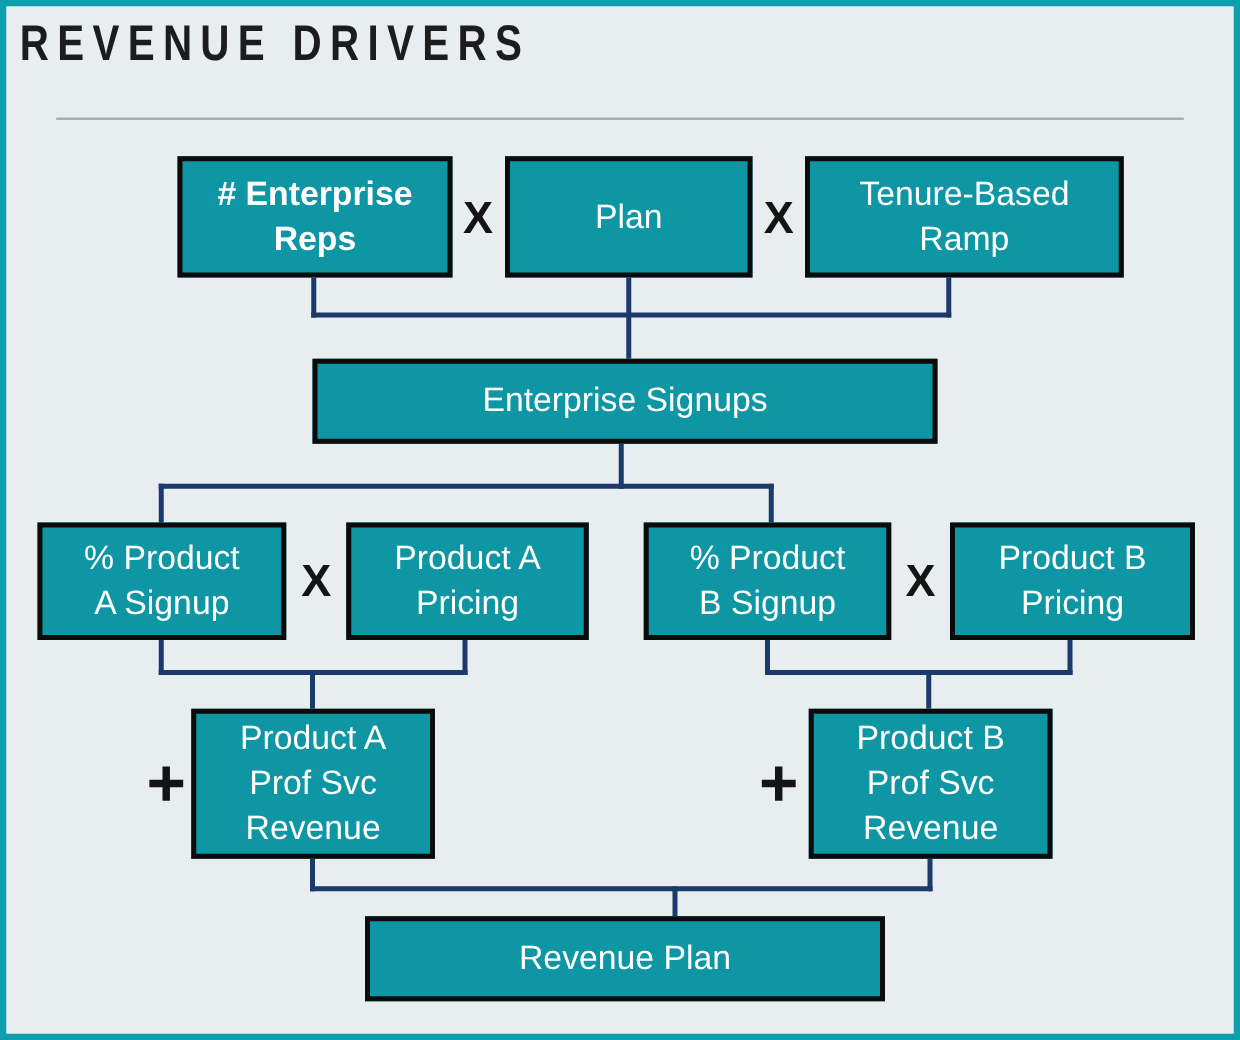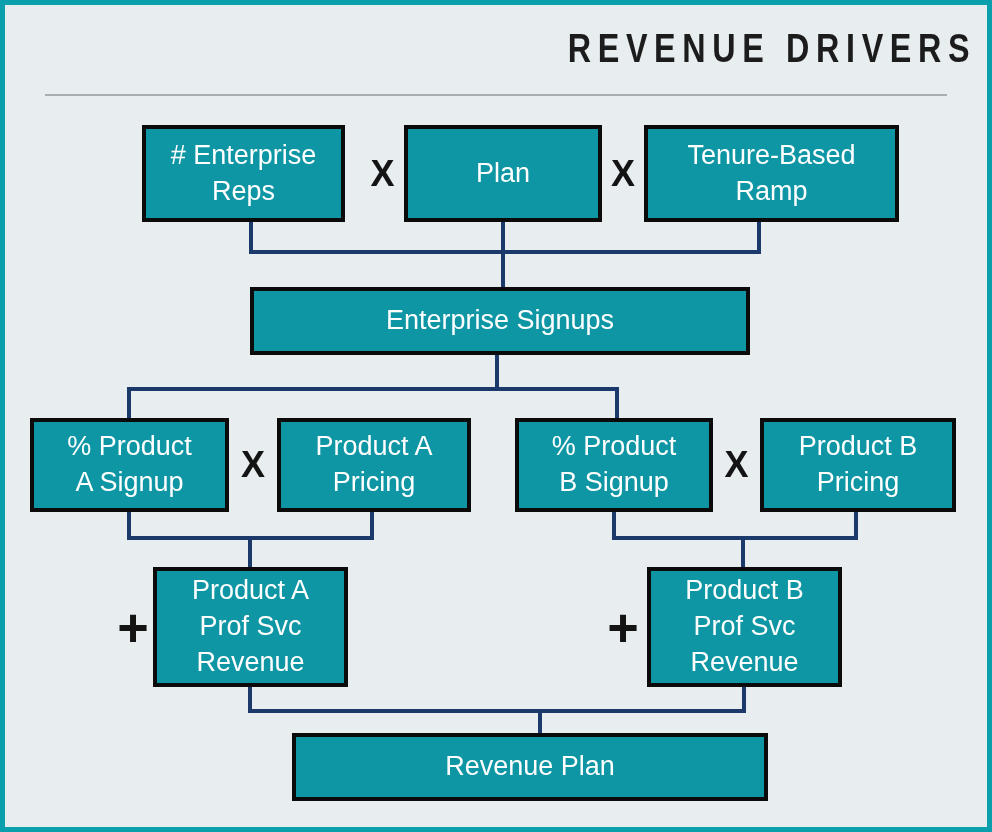--- a/index.html
+++ b/index.html
@@ -14,23 +14,23 @@
     height: 832px;
     box-sizing: border-box;
     margin: 0 auto;
     background: var(--background, #e8eef0);
     border: 5px solid var(--frame, #0b9eac);
     overflow: hidden;
   }
   .title {
     position: absolute;
     left: 0;
-    top: 24px;
+    top: 11px;
     width: 100%;
-    text-align: right;
+    text-align: left;
     color: var(--title-text, #1c1c1c);
   }
   .title span {
     display: inline-block;
     font-size: 34px;
     font-weight: 700;
     letter-spacing: 7px;
     transform: scale(0.95, 1.18);
     transform-origin: center;
     white-space: nowrap;
@@ -75,21 +75,21 @@
 </head>
 <body>
 
 <div class="canvas">
 
   <div class="title">
     <span>REVENUE DRIVERS</span>
   </div>
   <div class="divider"></div>
 
-  <div class="node" style="left:137px; top:120px; width:203px; height:97px;"># Enterprise
+  <div class="node" style="left:137px; top:120px; width:220px; height:97px;font-weight:bold;"># Enterprise
 Reps</div>
   <div class="op mult" style="left:356px; top:120px; width:43px; height:97px;">X</div>
   <div class="node" style="left:399px; top:120px; width:198px; height:97px;">Plan</div>
   <div class="op mult" style="left:597px; top:120px; width:42px; height:97px;">X</div>
   <div class="node" style="left:639px; top:120px; width:255px; height:97px;">Tenure-Based
 Ramp</div>
 
   <div class="line" style="left:244px; top:217px; width:4px; height:32px;"></div>
   <div class="line" style="left:496px; top:217px; width:4px; height:65px;"></div>
   <div class="line" style="left:752px; top:217px; width:4px; height:32px;"></div>
@@ -130,15 +130,15 @@
   <div class="op plus" style="left:594px; top:562px; width:48px; height:120px;">+</div>
   <div class="node" style="left:642px; top:562px; width:195px; height:120px;">Product B
 Prof Svc
 Revenue</div>
 
   <div class="line" style="left:243px; top:682px; width:4px; height:26px;"></div>
   <div class="line" style="left:737px; top:682px; width:4px; height:26px;"></div>
   <div class="line" style="left:243px; top:704px; width:498px; height:4px;"></div>
   <div class="line" style="left:533px; top:704px; width:4px; height:24px;"></div>
 
-  <div class="node" style="left:287px; top:728px; width:476px; height:68px;">Revenue Plan</div>
+  <div class="node" style="left:287px; top:728px; width:416px; height:68px;">Revenue Plan</div>
 
 </div>
 
 </body></html>

